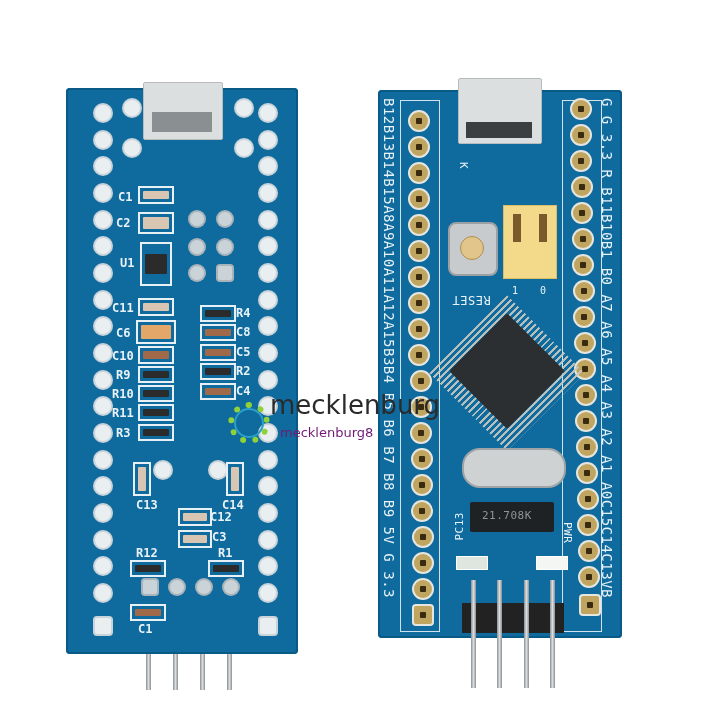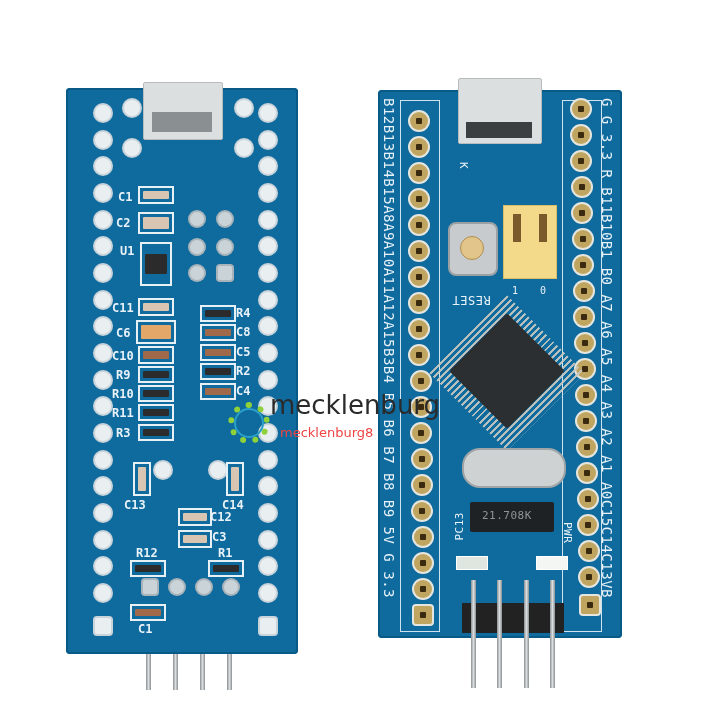--- a/index.html
+++ b/index.html
@@ -94,21 +94,21 @@
     <div class="body"></div>
   </div>
 <div class="lbl" style="left:118px;top:190px">C1</div>
 <div class="comp" style="left:138px;top:212px;width:32px;height:18px">
     <div class="body"></div>
   </div>
 <div class="lbl" style="left:116px;top:216px">C2</div>
 <div class="comp" style="left:140px;top:242px;width:28px;height:40px">
     <div class="body res" style="top:10px;bottom:10px;"></div>
   </div>
-<div class="lbl" style="left:120px;top:244px">U1</div>
+<div class="lbl" style="left:120px;top:256px">U1</div>
 
 <div class="comp" style="left:138px;top:298px;width:32px;height:14px">
     <div class="body"></div>
   </div>
 <div class="lbl" style="left:112px;top:301px">C11</div>
 <div class="comp" style="left:136px;top:320px;width:36px;height:20px">
     <div class="body" style="background:#e3a76a"></div>
   </div>
 <div class="lbl" style="left:116px;top:326px">C6</div>
 <div class="comp" style="left:138px;top:346px;width:32px;height:14px">
@@ -149,21 +149,21 @@
   </div>
 <div class="lbl" style="left:236px;top:364px">R2</div>
 <div class="comp" style="left:200px;top:383px;width:32px;height:13px">
     <div class="body" style="background:#a06a4a"></div>
   </div>
 <div class="lbl" style="left:236px;top:384px">C4</div>
 
 <div class="comp" style="left:133px;top:462px;width:14px;height:30px">
     <div class="body"></div>
   </div>
-<div class="lbl" style="left:124px;top:498px">C13</div>
+<div class="lbl" style="left:136px;top:498px">C13</div>
 <div class="pad" style="left:155px;top:462px"></div>
 <div class="pad" style="left:210px;top:462px"></div>
 <div class="comp" style="left:226px;top:462px;width:14px;height:30px">
     <div class="body"></div>
   </div>
 <div class="lbl" style="left:222px;top:498px">C14</div>
 <div class="comp" style="left:178px;top:508px;width:30px;height:14px">
     <div class="body"></div>
   </div>
 <div class="lbl" style="left:210px;top:510px">C12</div>
@@ -277,13 +277,13 @@
 <div class="abs" style="left:536px;top:556px;width:30px;height:12px;background:#f4f6f4;border:1px solid #fff;"></div>
 
 <div class="header-block" style="left:462px;top:603px;width:102px;height:30px;"></div>
 <div class="pin" style="left:471px;top:580px;height:108px"></div>
 <div class="pin" style="left:497px;top:580px;height:108px"></div>
 <div class="pin" style="left:524px;top:580px;height:108px"></div>
 <div class="pin" style="left:550px;top:580px;height:108px"></div>
 
 <div class="abs" style="left:228px;top:402px;width:42px;height:42px;border-radius:50%;border:6px dotted #8fd13a;box-sizing:border-box;box-shadow:0 0 0 2px #2aa0c8 inset;"></div>
 <div class="wm-text" style="left:270px;top:390px;font-size:26px;color:#2a2a2a;">mecklenburg</div>
-<div class="wm-text" style="left:280px;top:425px;font-size:13px;color:#ef4444;">mecklenburg8</div>
+<div class="wm-text" style="left:280px;top:425px;font-size:13px;color:#701a75;">mecklenburg8</div>
 
 </body></html>

